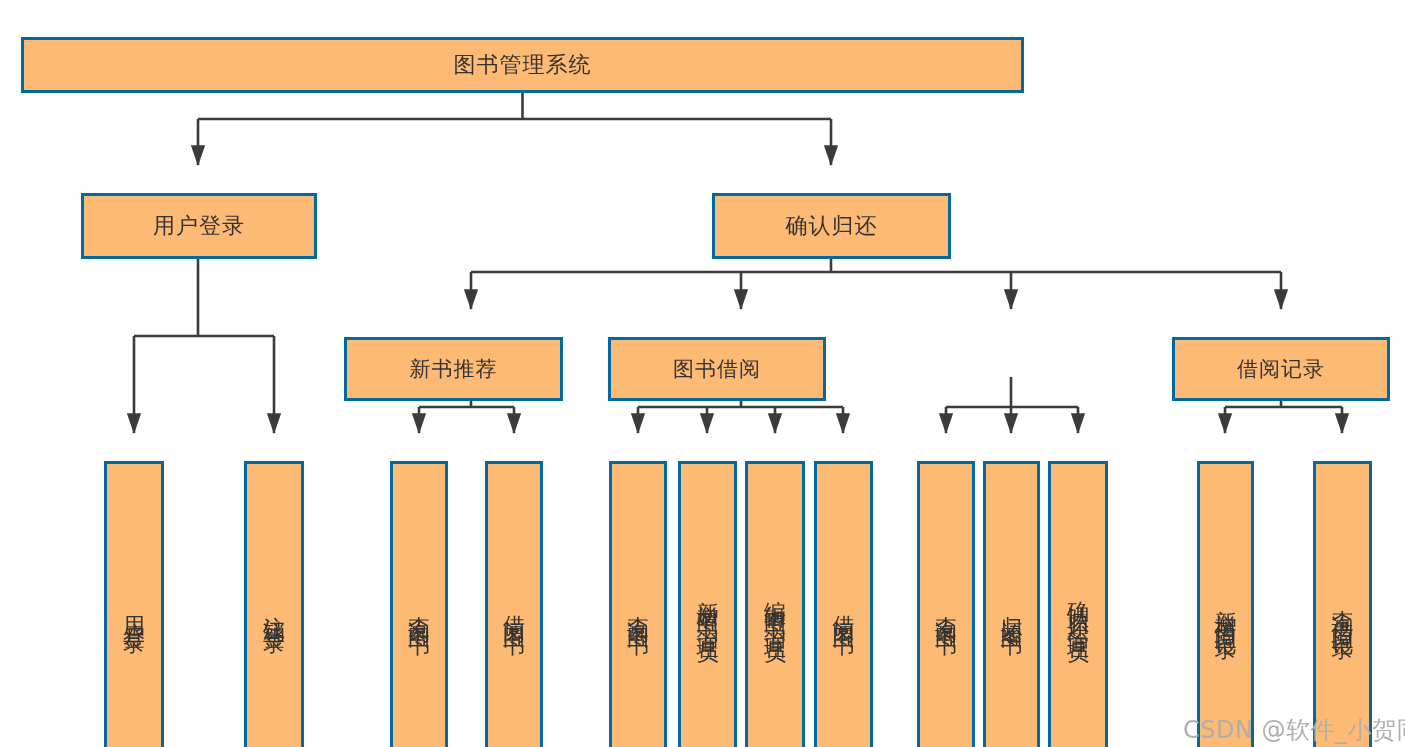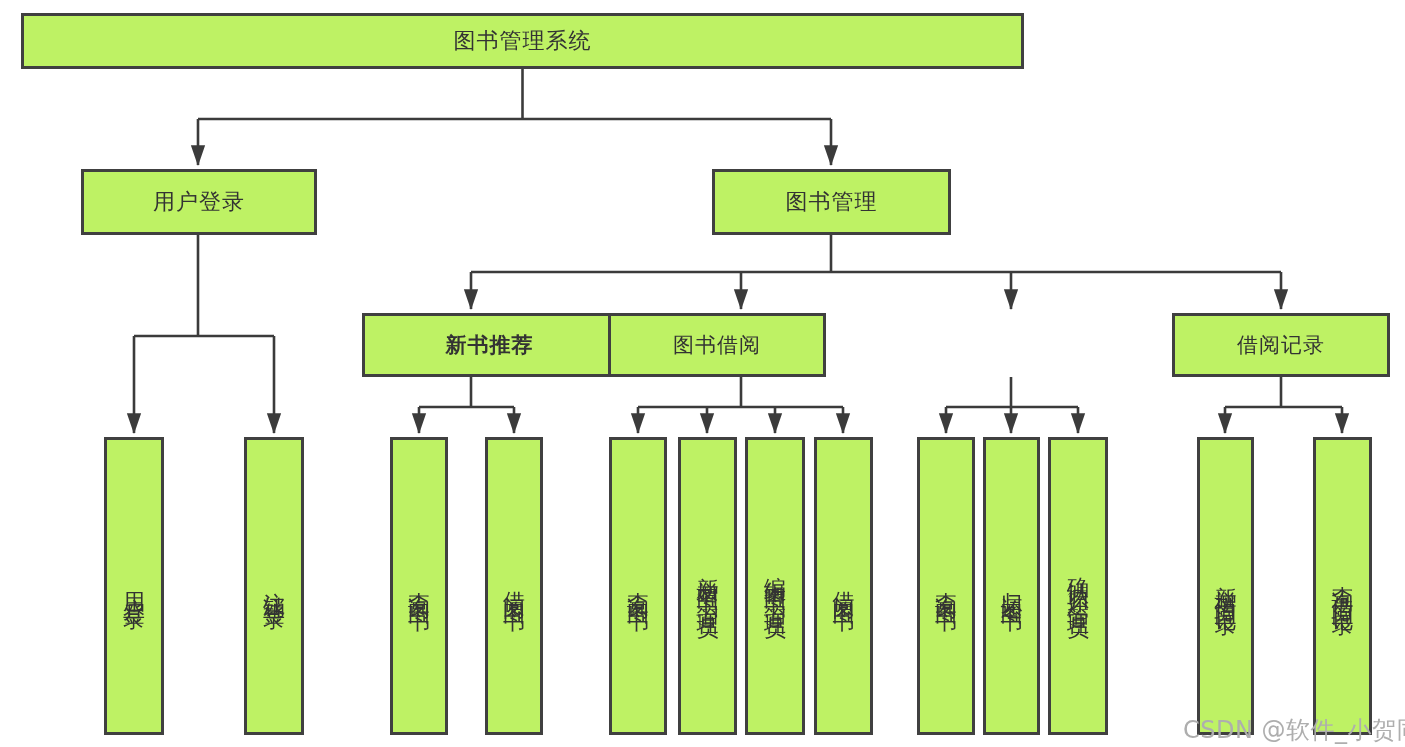--- a/index.html
+++ b/index.html
@@ -7,25 +7,26 @@
     position:relative;
     width:1405px;height:747px;
     background:#ffffff;
     font-family:"DejaVu Sans","Liberation Sans",sans-serif;
     overflow:hidden;
   }
   #wires{position:absolute;left:0;top:0;width:1405px;height:747px;pointer-events:none;}
   .node{
     position:absolute;
     box-sizing:border-box;
-    background:#bef264;
-    border:3px solid #404040;
+    background:#fdba74;
+    border:3px solid #0369a1;
     display:flex;align-items:center;justify-content:center;
     color:#333333;
     z-index:2;
+    margin-top:24px;
   }
   .h-node{font-size:22px;letter-spacing:1px;white-space:nowrap;}
   .root{left:21px;top:13px;width:1003px;height:56px;}
   .lvl2{top:169px;height:66px;}
   .lvl3{top:313px;height:64px;font-size:21px;}
   .leaf{
     top:437px;height:298px;
     writing-mode:vertical-rl;
     text-orientation:mixed;
     font-size:22px;
@@ -93,23 +94,23 @@
       <path d="M1281,377 V407"></path>
       <path d="M1225,407 H1342"></path>
       <path d="M1225,407 V433" marker-end="url(#arrow)"></path>
       <path d="M1342,407 V433" marker-end="url(#arrow)"></path>
     </g>
   </svg>
 
   <div class="node h-node root">图书管理系统</div>
 
   <div class="node h-node lvl2" style="left:81px;width:236px;">用户登录</div>
-  <div class="node h-node lvl2" style="left:712px;width:239px;">图书管理</div>
+  <div class="node h-node lvl2" style="left:712px;width:239px;">确认归还</div>
 
-  <div class="node h-node lvl3" style="left:362px;width:255px;font-weight:bold;">新书推荐</div>
+  <div class="node h-node lvl3" style="left:344px;width:219px;">新书推荐</div>
   <div class="node h-node lvl3" style="left:608px;width:218px;">图书借阅</div>
   <div class="node h-node lvl3" style="left:1172px;width:218px;">借阅记录</div>
 
   <div class="node leaf" style="left:104px;width:60px;">用户登录</div>
   <div class="node leaf" style="left:244px;width:60px;">注销登录</div>
 
   <div class="node leaf" style="left:390px;width:58px;">查询图书</div>
   <div class="node leaf" style="left:485px;width:58px;">借阅图书</div>
 
   <div class="node leaf" style="left:609px;width:58px;">查询图书</div>

